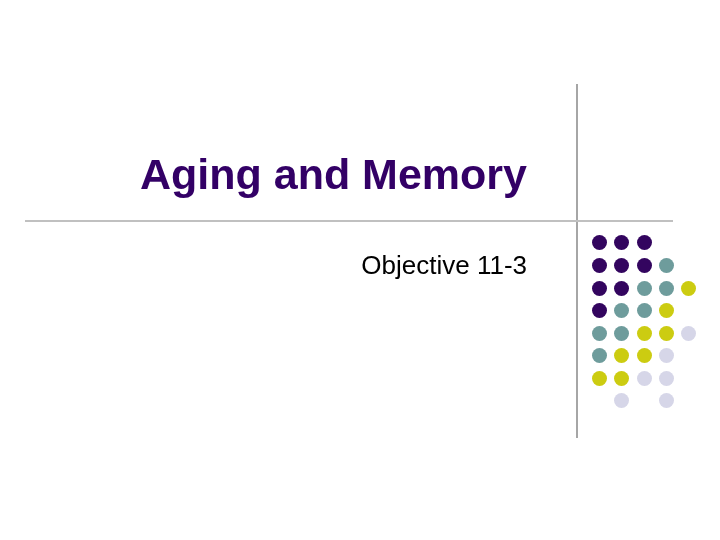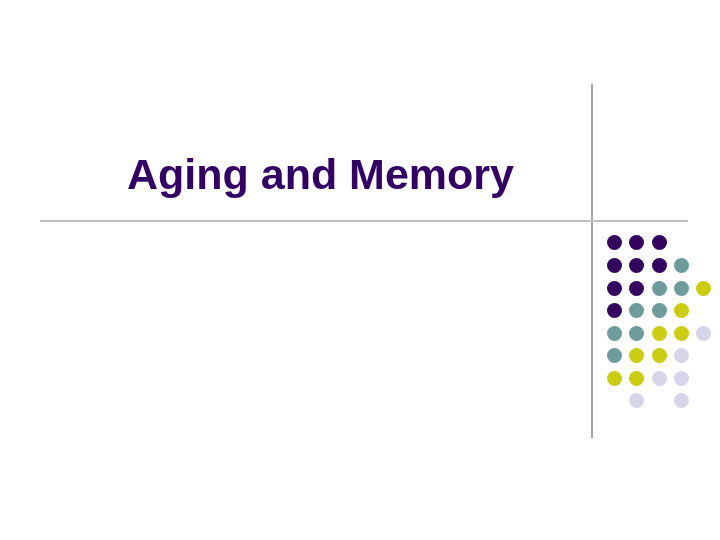--- a/index.html
+++ b/index.html
@@ -3,21 +3,21 @@
   <meta charset="utf-8">
   <style>
     html, body { margin: 0; padding: 0; }
     body {
       width: 720px; height: 540px;
       background: #ffffff;
       position: relative;
       overflow: hidden;
       font-family: "Liberation Sans", sans-serif;
     }
-    .slide { position: absolute; left: 16px; top: 0; width: 668px; height: 540px; }
+    .slide { position: absolute; left: 1px; top: 0; width: 668px; height: 540px; padding-left: 28px; }
     .vline {
       position: absolute; left: 575px; top: 84px;
       width: 2px; height: 354px; background: #a6a6a6;
     }
     .hline {
       position: absolute; left: 24px; top: 220px;
       width: 648px; height: 2px; background: #c0c0c0;
     }
     .title {
       position: absolute; right: 170px; top: 146px;
@@ -35,20 +35,21 @@
       position: absolute; width: 15px; height: 15px; border-radius: 50%;
     }
   </style>
 </head>
 <body>
 
 <div class="slide">
   <div class="vline"></div>
   <div class="hline"></div>
   <div class="title">Aging and Memory</div>
+  <div class="subtitle">Objective 11-3</div>
   <div class="dots" id="dot-grid">
       <div class="dot" style="left: 590.5px; top: 234.5px; background: rgb(51, 5, 95);"></div>
       <div class="dot" style="left: 612.5px; top: 234.5px; background: rgb(51, 5, 95);"></div>
       <div class="dot" style="left: 635.5px; top: 234.5px; background: rgb(51, 5, 95);"></div>
       <div class="dot" style="left: 590.5px; top: 257.5px; background: rgb(51, 5, 95);"></div>
       <div class="dot" style="left: 612.5px; top: 257.5px; background: rgb(51, 5, 95);"></div>
       <div class="dot" style="left: 635.5px; top: 257.5px; background: rgb(51, 5, 95);"></div>
       <div class="dot" style="left: 657.5px; top: 257.5px; background: rgb(110, 156, 156);"></div>
       <div class="dot" style="left: 590.5px; top: 280.5px; background: rgb(51, 5, 95);"></div>
       <div class="dot" style="left: 612.5px; top: 280.5px; background: rgb(51, 5, 95);"></div>

